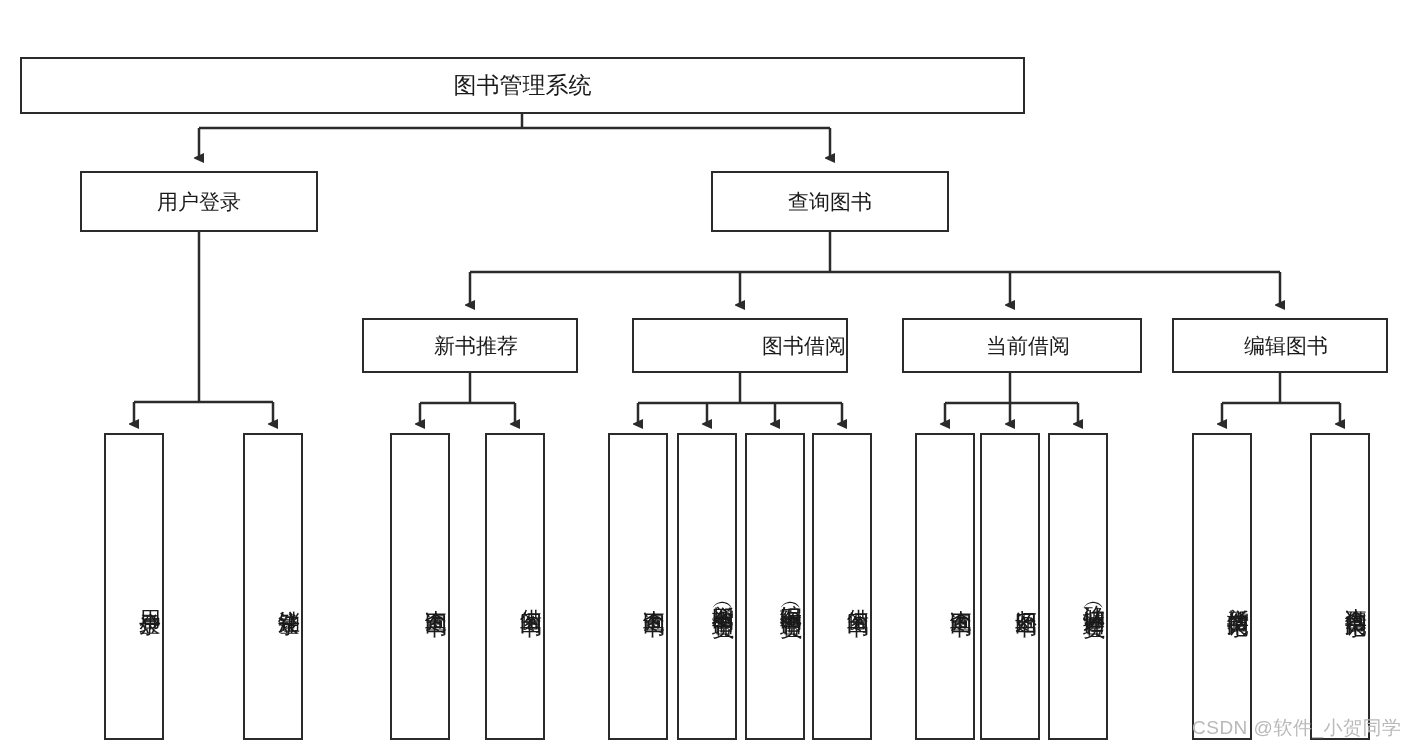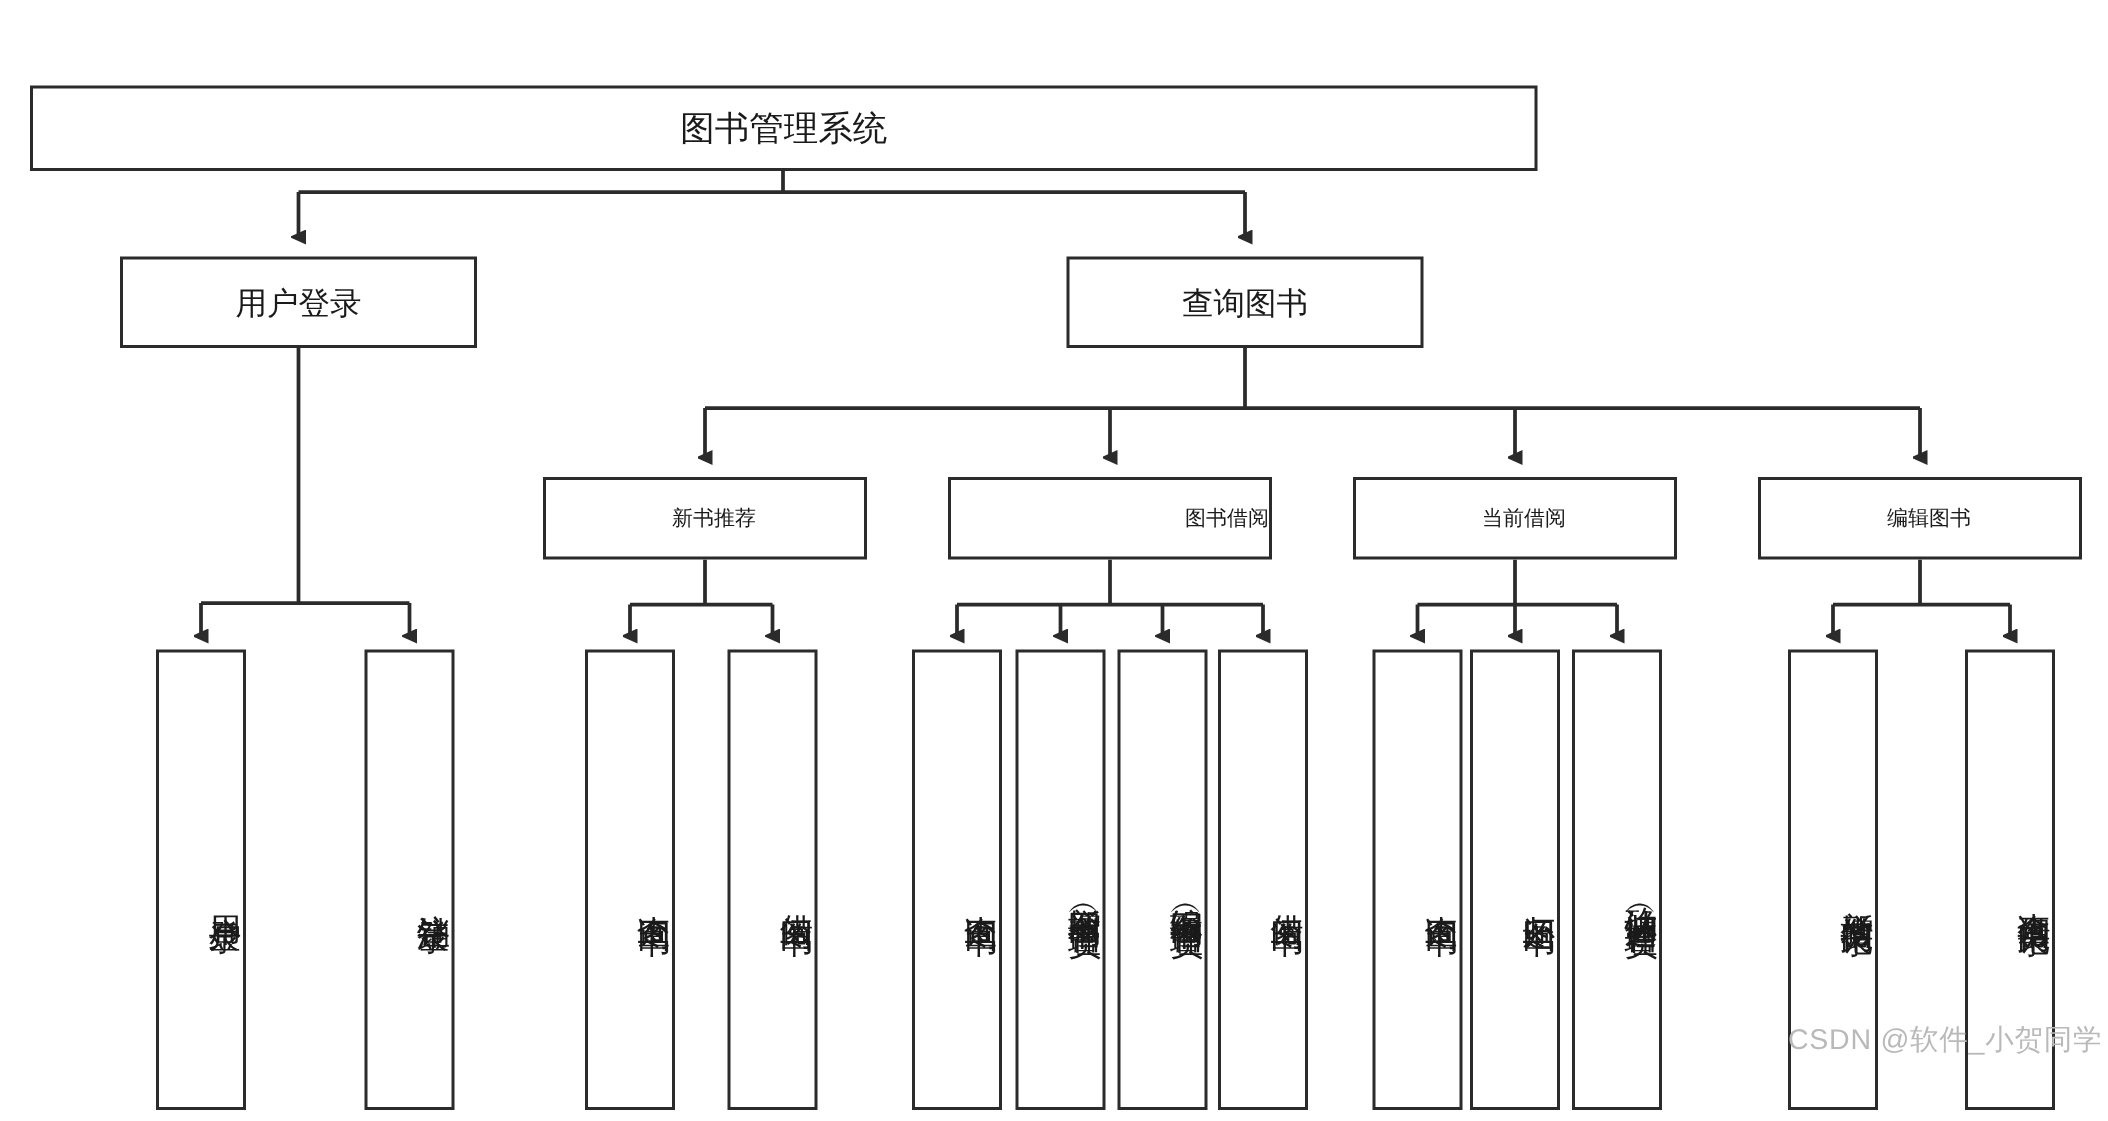--- a/index.html
+++ b/index.html
@@ -35,21 +35,21 @@
     text-align: center;
   }
   .node.level0 {
     font-size: 23px;
     margin-top: 44px;
   }
   .node.level1 {
     font-size: 21px;
   }
   .node.level2 {
-    font-size: 14px;
+    font-size: 21px;
     padding-left: 12px;
   }
   .node.leaf {
     font-size: 22px;
     writing-mode: vertical-rl;
     text-orientation: upright;
     letter-spacing: 2px;
     padding-top: 18px;
     align-items: flex-start;
     justify-content: center;
@@ -133,21 +133,21 @@
   <div class="node level1" style="left:711px; top:171px; width:238px; height:61px;">
     <span>查询图书</span>
   </div>
 
   <div class="node level2" style="left:362px; top:318px; width:216px; height:55px;">
     <span>新书推荐</span>
   </div>
   <div class="node level2" style="left:632px; top:318px; width:216px; height:55px;justify-content:flex-end;">
     <span>图书借阅</span>
   </div>
-  <div class="node level2" style="left:902px; top:318px; width:216px; height:55px;">
+  <div class="node level2" style="left:902px; top:318px; width:240px; height:55px;">
     <span>当前借阅</span>
   </div>
   <div class="node level2" style="left:1172px; top:318px; width:216px; height:55px;">
     <span>编辑图书</span>
   </div>
 
   <div class="node leaf" style="left:104px; top:433px; width:60px; height:307px;">
     <span class="vtext">用户登录</span>
   </div>
   <div class="node leaf" style="left:243px; top:433px; width:60px; height:307px;">
@@ -184,15 +184,15 @@
     <span class="vtext">确认归还（管理员）</span>
   </div>
 
   <div class="node leaf" style="left:1192px; top:433px; width:60px; height:307px;">
     <span class="vtext">新增借阅记录</span>
   </div>
   <div class="node leaf" style="left:1310px; top:433px; width:60px; height:307px;">
     <span class="vtext">查询借阅记录</span>
   </div>
 
-  <div class="watermark" style="left:1192px; top:680px;">CSDN @软件_小贺同学</div>
+  <div class="watermark" style="left:1192px; top:715px;">CSDN @软件_小贺同学</div>
 
 </div>
 
 </body></html>

